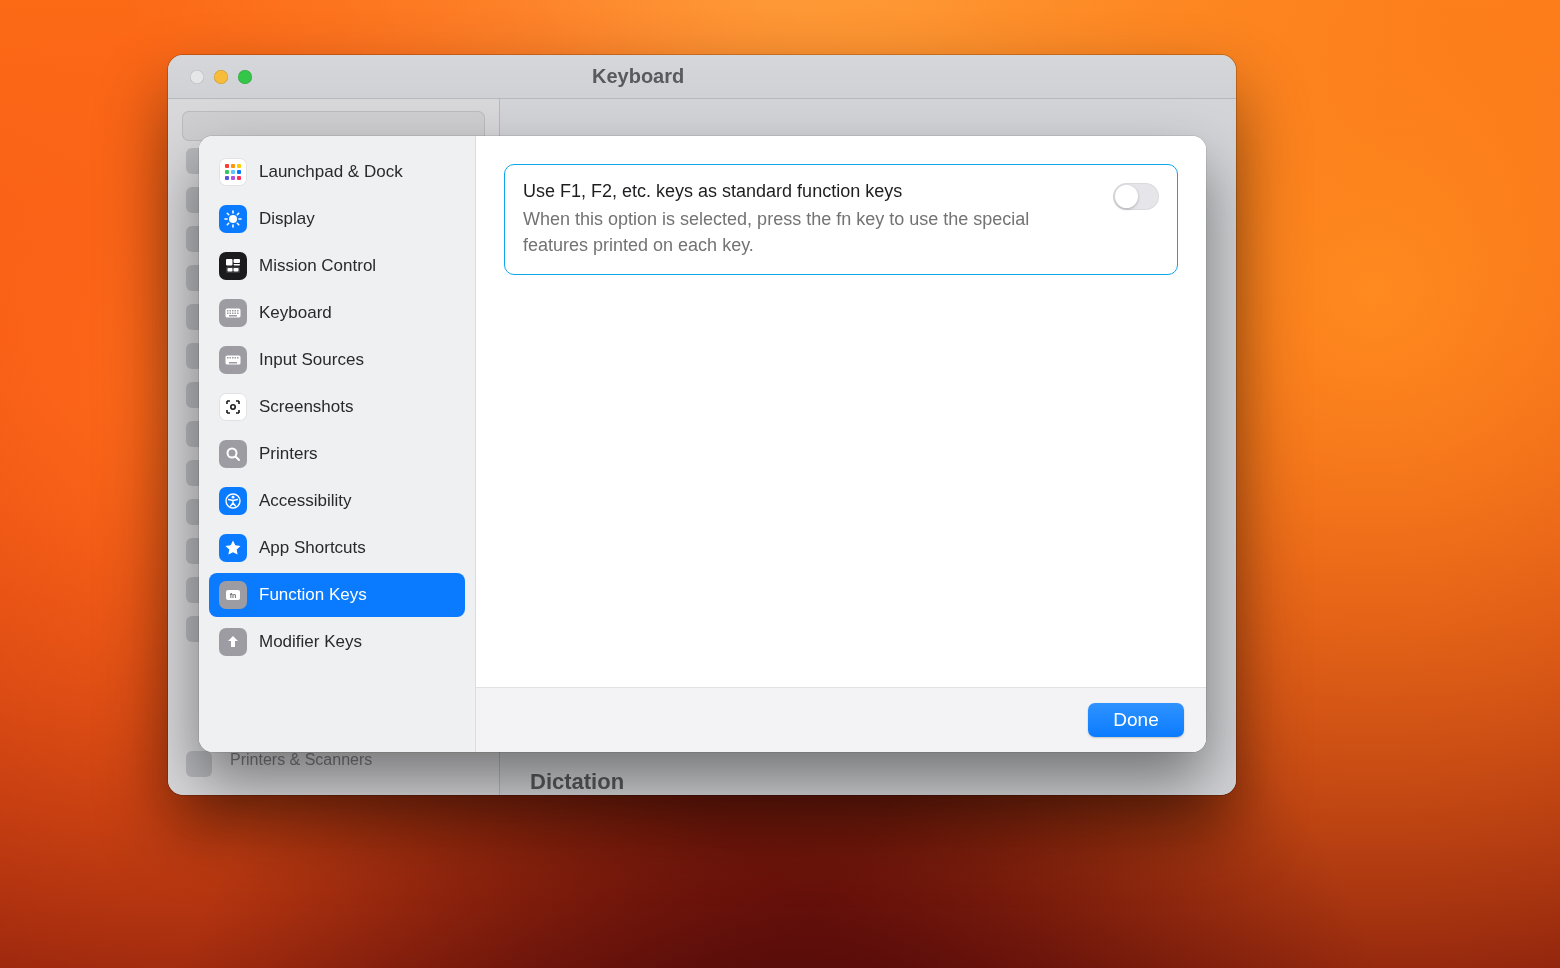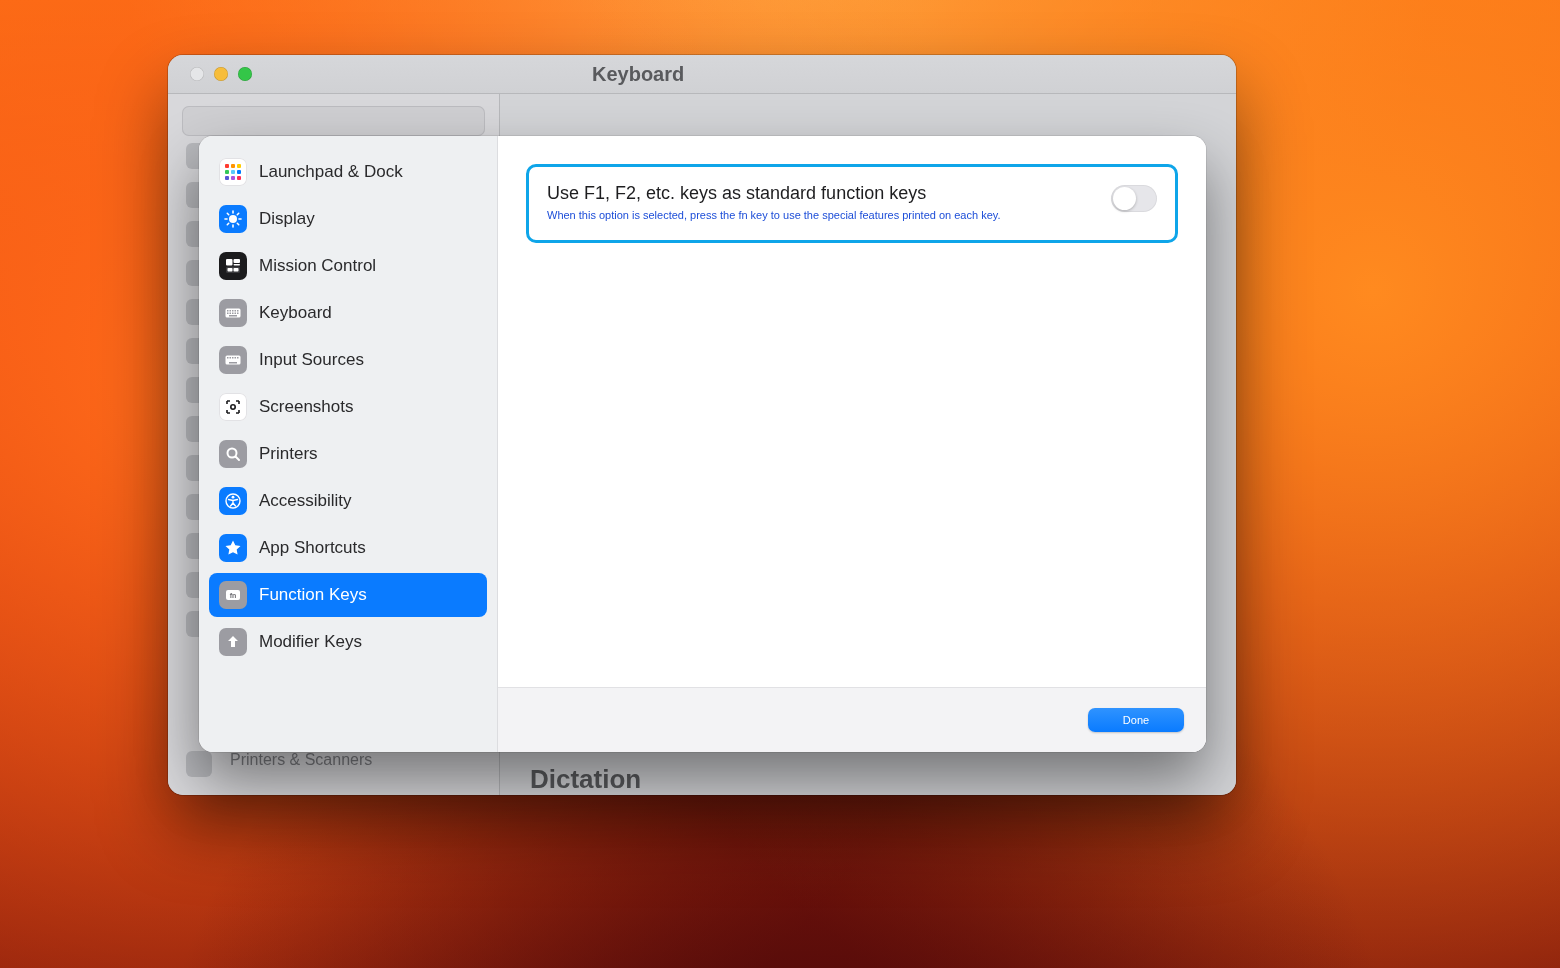--- a/index.html
+++ b/index.html
@@ -78,38 +78,38 @@
   .bg-sidebar .ghost{
     height:32px;border-radius:7px;background:transparent;
     display:flex;align-items:flex-start;gap:18px;padding:0 4px;
   }
   .ghost-ic{
     width:26px;height:26px;border-radius:6px;background:#b8b9bd;
     flex:0 0 26px;
   }
   .bg-main{flex:1;background:#d3d4d7;padding:30px 30px 0 30px;color:#595a5d;}
   .bg-section{
-    font-size:26px;font-weight:700;margin-top:640px;
+    font-size:22px;font-weight:700;margin-top:640px;
   }
 
   
   .sheet {
     position: absolute;
     left: 199px;
     top: 136px;
     width: 1007px;
     height: 616px;
     background: #fff;
     border-radius: 14px;
     box-shadow: 0 30px 60px rgba(0,0,0,.45), 0 0 0 1px rgba(0,0,0,.08);
     overflow: hidden;
     display: flex;
   }
   .sheet-sidebar{
-    width:299px;
+    width:277px;
     background:#eef0f2;
     border-right:1px solid #dcdde0;
     box-sizing:border-box;
     padding:14px 10px;
     display:flex;flex-direction:column;gap:3px;
   }
   .sb-item{
     display:flex;align-items:center;gap:12px;
     padding:8px 10px;
     border-radius:8px;
@@ -131,52 +131,52 @@
   .sheet-main{
     flex:1;
     display:flex;flex-direction:column;
     background:#fff;
   }
   .sheet-content{
     flex:1;
     padding:28px 28px 0 28px;
   }
   .setting-card{
-    border:3px solid #0ea5e9;
+    border:1px solid #0ea5e9;
     border-radius:10px;
     padding:16px 18px;
     display:flex;align-items:flex-start;gap:20px;
     background:#fff;
   }
   .setting-text{flex:1;}
   .setting-title{
     font-size:18px;color:#1e1e20;margin:0 0 4px 0;
   }
   .setting-desc{
-    font-size:11px;color:#1d4ed8;line-height:1.45;margin:0;
+    font-size:18px;color:#737373;line-height:1.45;margin:0;
   }
   .switch{
     width:46px;height:27px;border-radius:27px;background:#e6e6ea;
     position:relative;flex:0 0 46px;margin-top:2px;
     box-shadow: inset 0 0 0 1px rgba(0,0,0,.05);
   }
   .switch::after{
     content:"";position:absolute;left:2px;top:2px;width:23px;height:23px;
     border-radius:50%;background:#fff;box-shadow:0 1px 3px rgba(0,0,0,.25);
   }
 
   .sheet-footer{
     height:64px;background:#f3f3f5;border-top:1px solid #e1e1e4;
     display:flex;align-items:center;justify-content:flex-end;
     padding:0 22px;
   }
   .done-btn{
     background:linear-gradient(#2f93ff,#0a7bff);
     color:#fff;border:none;border-radius:7px;
-    font-size:11px;font-weight:500;
+    font-size:19px;font-weight:500;
     padding:6px 22px;min-width:96px;
     box-shadow:0 1px 2px rgba(0,0,0,.2);
   }
 </style>
 </head>
 <body>
 
 <div class="desktop">
 
   <div class="bg-window">

